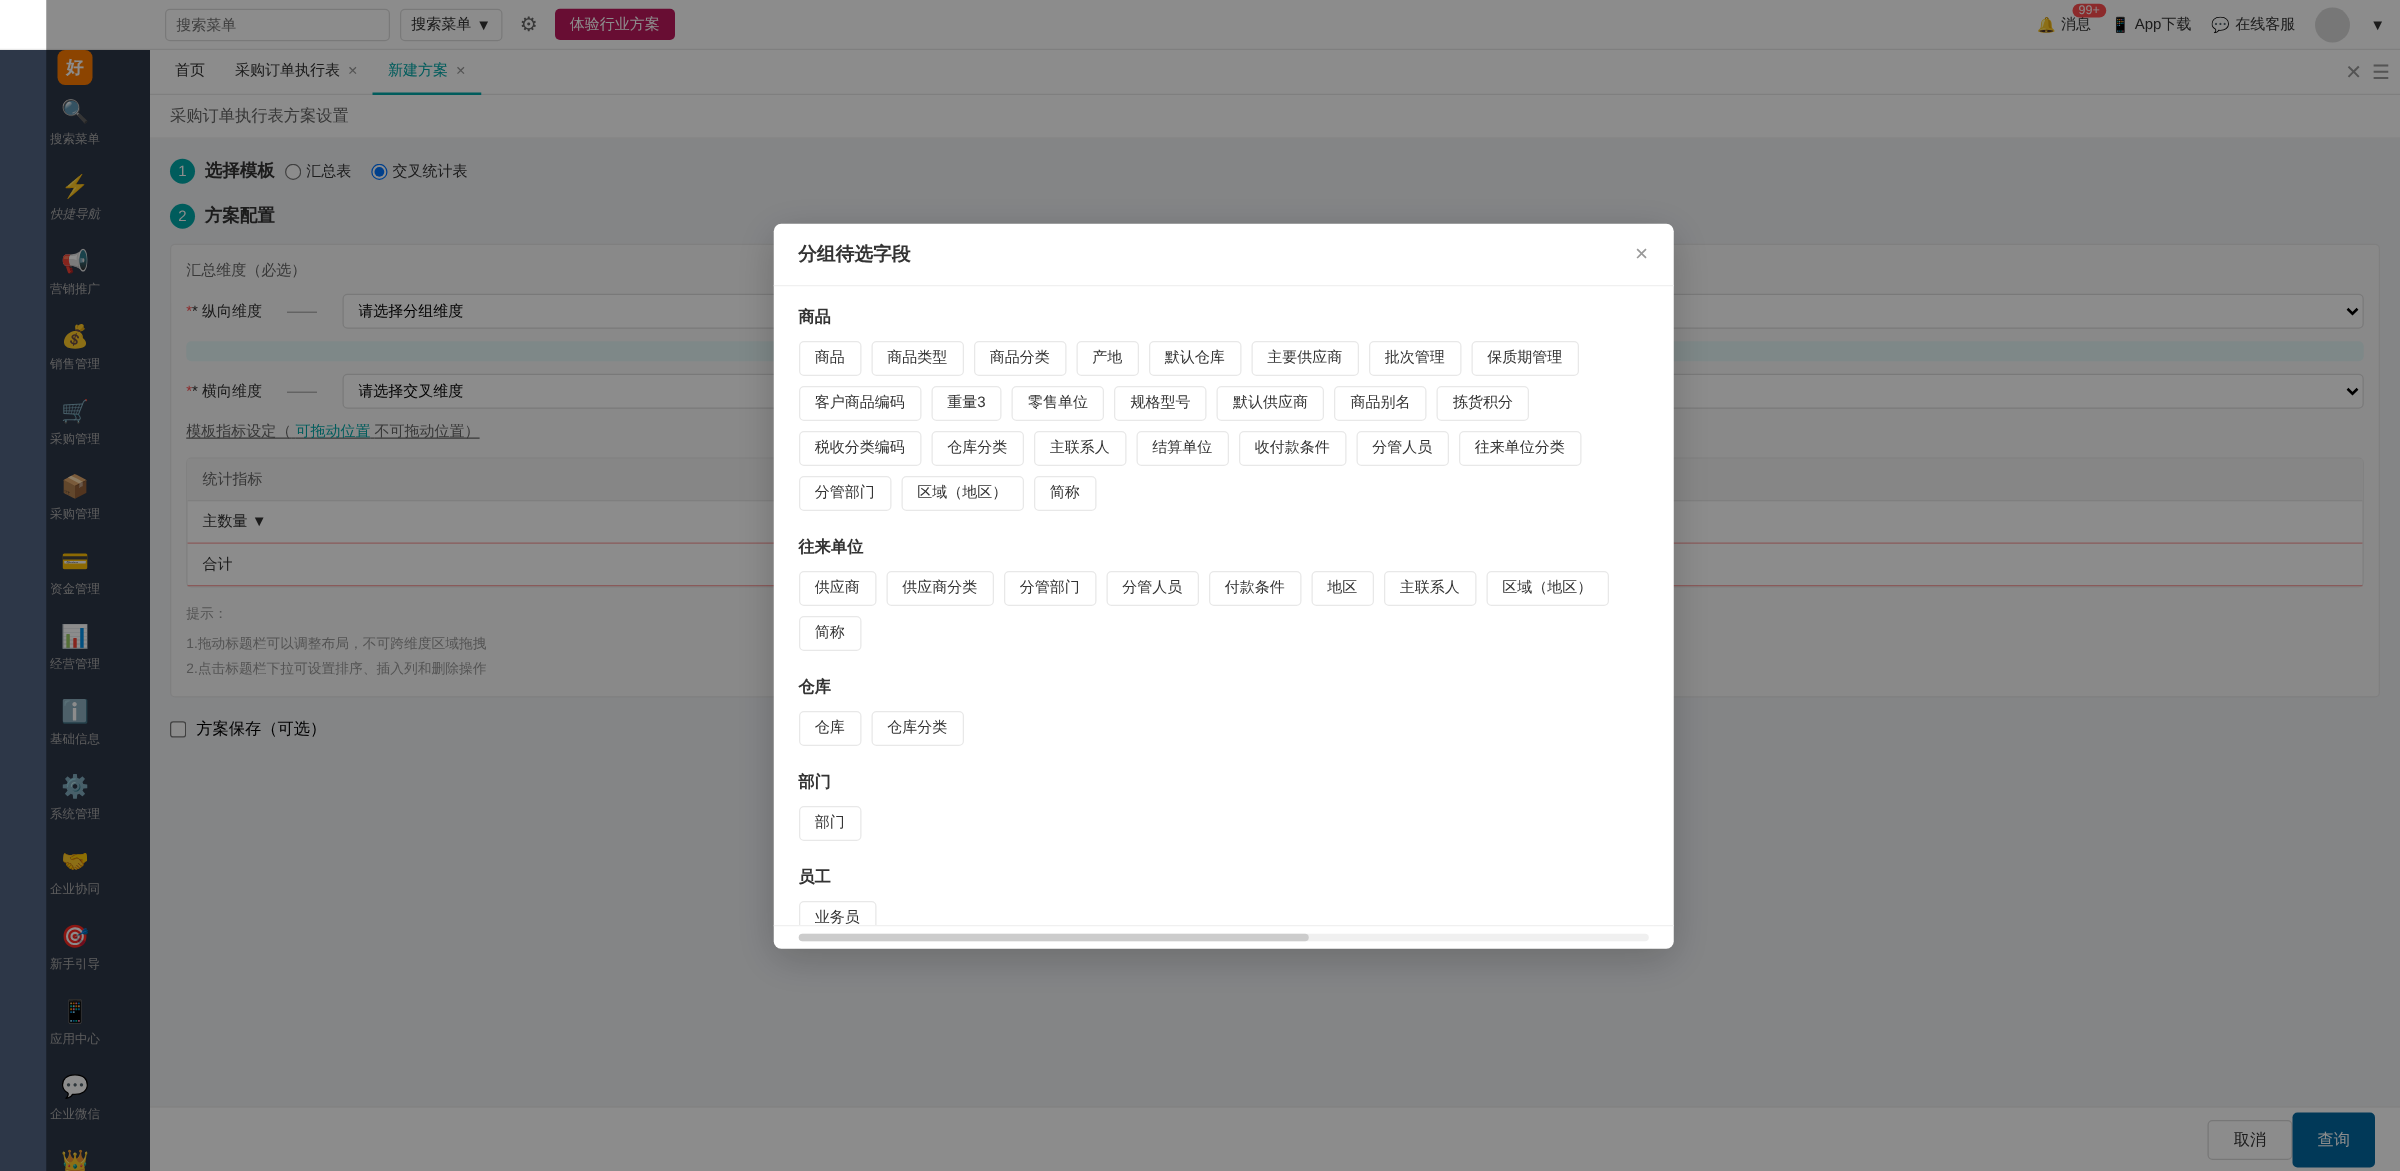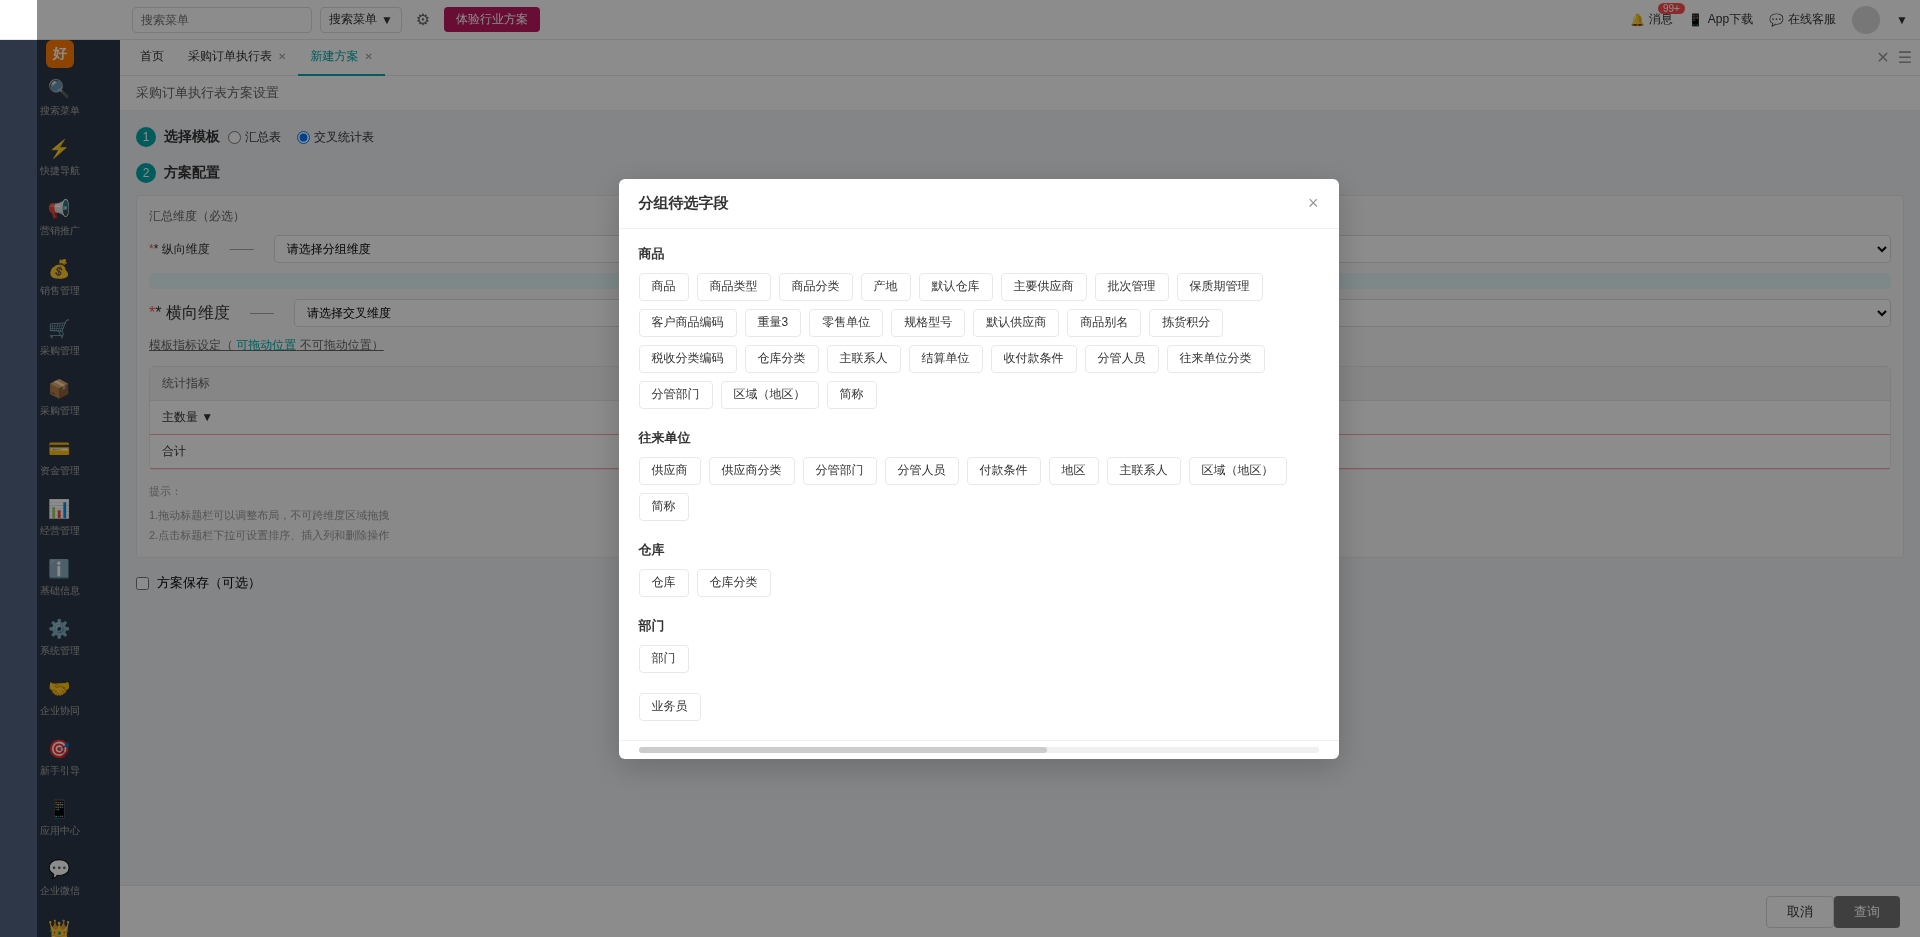--- a/index.html
+++ b/index.html
@@ -268,25 +268,25 @@
       height: 32px;
       padding: 0 20px;
       border: 1px solid #d9d9d9;
       border-radius: 4px;
       background: #fff;
       font-size: 13px;
       color: #333;
       cursor: pointer;
     }
     .btn-confirm {
-      height: 32px;
+      height: 44px;
       padding: 0 20px;
       border: none;
       border-radius: 4px;
-      background: #737373;
+      background: #0369a1;
       color: white;
       font-size: 13px;
       cursor: pointer;
     }
 
     
     .modal-overlay {
       position: fixed;
       top: 0; left: 0; right: 0; bottom: 0;
       background: rgba(0,0,0,0.45);
@@ -364,21 +364,21 @@
   <div style="height:40px; display:flex; align-items:center; justify-content:center; width:100%;">
     <div class="logo-icon">好</div>
   </div>
   <div id="sidebar-items-container">
       <div class="sidebar-item">
         <span class="sidebar-icon">🔍</span>
         <span style="font-size:10px;">搜索菜单</span>
       </div>
       <div class="sidebar-item">
         <span class="sidebar-icon">⚡</span>
-        <span style="font-size:10px;">快捷导航</span>
+        <span style="font-size:10px;font-style:italic;">快捷导航</span>
       </div>
       <div class="sidebar-item">
         <span class="sidebar-icon">📢</span>
         <span style="font-size:10px;">营销推广</span>
       </div>
       <div class="sidebar-item">
         <span class="sidebar-icon">💰</span>
         <span style="font-size:10px;">销售管理</span>
       </div>
       <div class="sidebar-item">
@@ -513,21 +513,21 @@
             <span style="color:#ff4d4f;">*</span><span>* 纵向维度</span>
           </div>
           <div style="font-size:12px;color:#999;padding:0 8px;">——</div>
           <select class="config-select">
             <option>请选择分组维度</option>
           </select>
         </div>
         <div style="background:#e6f7f7;border-radius:4px;padding:8px 12px;margin-bottom:10px;font-size:12px;color:#666;">
         </div>
         <div class="config-row">
-          <div style="font-size:16px;color:#333;">
+          <div style="font-size:12px;color:#333;">
             <span style="color:#ff4d4f;">*</span><span>* 横向维度</span>
           </div>
           <div style="font-size:12px;color:#999;padding:0 8px;">——</div>
           <select class="config-select">
             <option>请选择交叉维度</option>
           </select>
         </div>
         <div style="font-size:12px;color:#666;margin-bottom:6px;text-decoration:underline;">
           <span>模板指标设定（</span>
           <span style="color:#00a8a8;">可拖动位置</span>
@@ -626,20 +626,21 @@
             <div class="field-chip">仓库分类</div>
           </div>
         </div>
         <div class="field-section">
           <div class="field-section-title">部门</div>
           <div class="field-chips">
             <div class="field-chip">部门</div>
           </div>
         </div>
         <div class="field-section">
+          <div class="field-section-title">员工</div>
           <div class="field-chips">
             <div class="field-chip">业务员</div>
           </div>
         </div>
       </div>
     <div style="padding: 6px 20px; border-top: 1px solid #f0f0f0;">
       <div class="modal-scrollbar">
         <div class="modal-scrollbar-thumb"></div>
       </div>
     </div>

